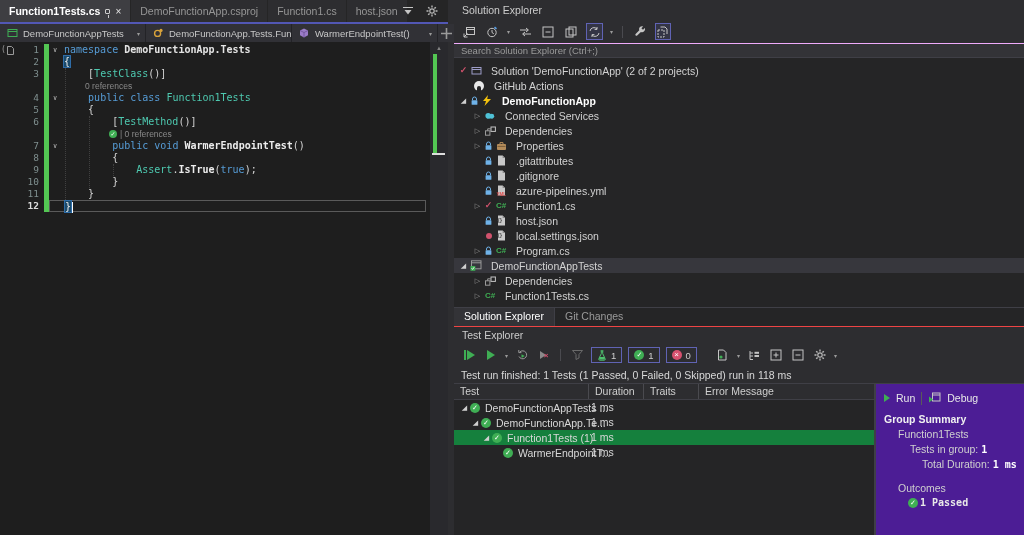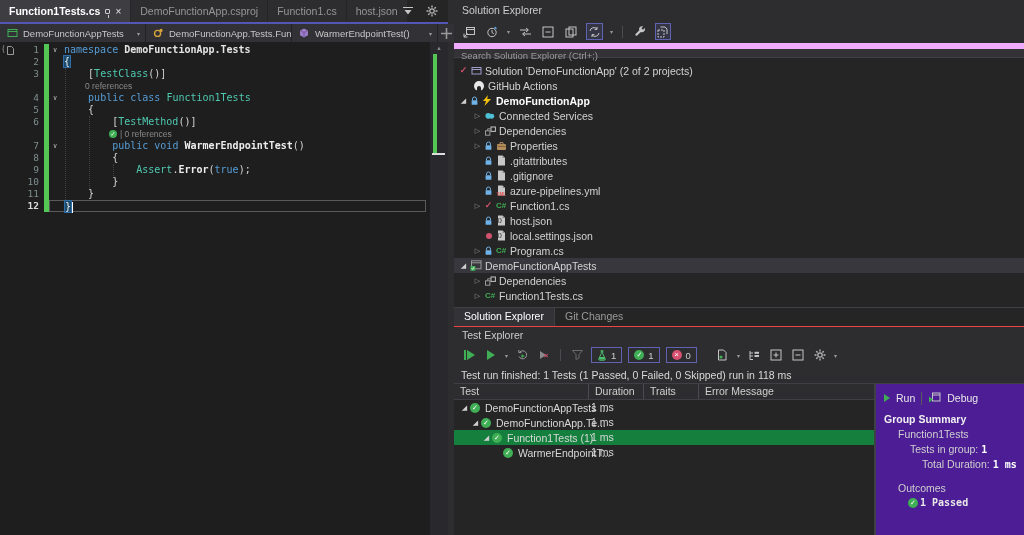--- a/index.html
+++ b/index.html
@@ -54,26 +54,26 @@
   .sc-mark{position:absolute;left:2px;top:111px;width:13px;height:2px;background:#dddddd;}
 
   
   .right-panel{position:absolute;left:454px;top:0;width:570px;height:535px;background:#252526;}
   .se-title{position:absolute;top:0;left:0;right:0;height:20px;background:#2d2d30;font-size:10.5px;color:#cccccc;padding:4px 0 0 8px;}
   .se-toolbar{position:absolute;top:20px;left:0;right:0;height:23px;background:#2d2d30;display:flex;align-items:center;gap:7px;padding-left:7px;}
   .tbtn{display:inline-flex;align-items:center;justify-content:center;min-width:16px;height:17px;padding:0 1px;}
   .tbtn.hl{border:1px solid #6063b4;background:rgba(96,99,180,.16);}
   .dd{font-size:6px;color:#9a9a9a;}
   .vsep{width:1px;height:12px;background:#4a4a4f;margin:0 2px;flex:none;}
-  .se-search{position:absolute;top:43px;left:0;right:0;height:15px;background:#333337;border-top:6px solid #f0abfc;border-bottom:1px solid #3f3f46;
+  .se-search{position:absolute;top:43px;left:0;right:0;height:15px;background:#333337;border-top:1px solid #f0abfc;border-bottom:1px solid #3f3f46;
              font-size:9.5px;color:#9a9a9a;padding:1px 0 0 7px;}
   .se-tree{position:absolute;top:60px;left:0;right:0;height:247px;overflow:hidden;padding-top:3px;}
   .trow{display:flex;align-items:center;height:15px;font-size:10.5px;color:#d2d2d2;white-space:nowrap;}
   .trow.sel{background:#37373d;}
-  .trow .lbl{margin-left:2px;}
+  .trow .lbl{margin-left:8px;}
   .trow .lbl.bold{color:#ffffff;font-weight:bold;}
   .twisty{width:11px;flex:none;text-align:center;font-size:7px;color:#9a9a9a;}
   .twisty.open{color:#d0d0d0;}
   .scm{width:11px;flex:none;display:inline-flex;justify-content:center;align-items:center;}
   .scm-check{color:#d0526c;font-size:9px;font-weight:bold;line-height:9px;}
   .scm-dot{width:6px;height:6px;border-radius:50%;background:#d0526c;display:inline-block;}
   .ico{width:14px;flex:none;display:inline-flex;justify-content:center;align-items:center;position:relative;}
   .ic-cs{color:#3fae54;font-weight:bold;font-size:8px;font-family:"Liberation Sans",sans-serif;}
   .ic-json{position:relative;display:inline-flex;}
   .ic-json i{position:absolute;left:1px;top:2px;font-style:normal;font-size:6px;font-weight:bold;color:#555;}
@@ -293,21 +293,21 @@
               <span class="c-fold"></span>
               <span class="c-code"><span class="tk-pl">        {</span></span>
             </span>
           </div>
           <div class="crow">
             <span class="c-margin"></span>
             <span class="c-num">9</span>
             <span class="c-bar"></span>
             <span class="c-body">
               <span class="c-fold"></span>
-              <span class="c-code"><span class="tk-pl">            </span><span class="tk-ty">Assert</span><span class="tk-pl">.</span><span class="tk-me">Error</span><span class="tk-pl">(</span><span class="tk-kw">true</span><span class="tk-pl">);</span></span>
+              <span class="c-code"><span class="tk-pl">            </span><span class="tk-ty">Assert</span><span class="tk-pl">.</span><span class="tk-me">IsTrue</span><span class="tk-pl">(</span><span class="tk-kw">true</span><span class="tk-pl">);</span></span>
             </span>
           </div>
           <div class="crow">
             <span class="c-margin"></span>
             <span class="c-num">10</span>
             <span class="c-bar"></span>
             <span class="c-body">
               <span class="c-fold"></span>
               <span class="c-code"><span class="tk-pl">        }</span></span>
             </span>

